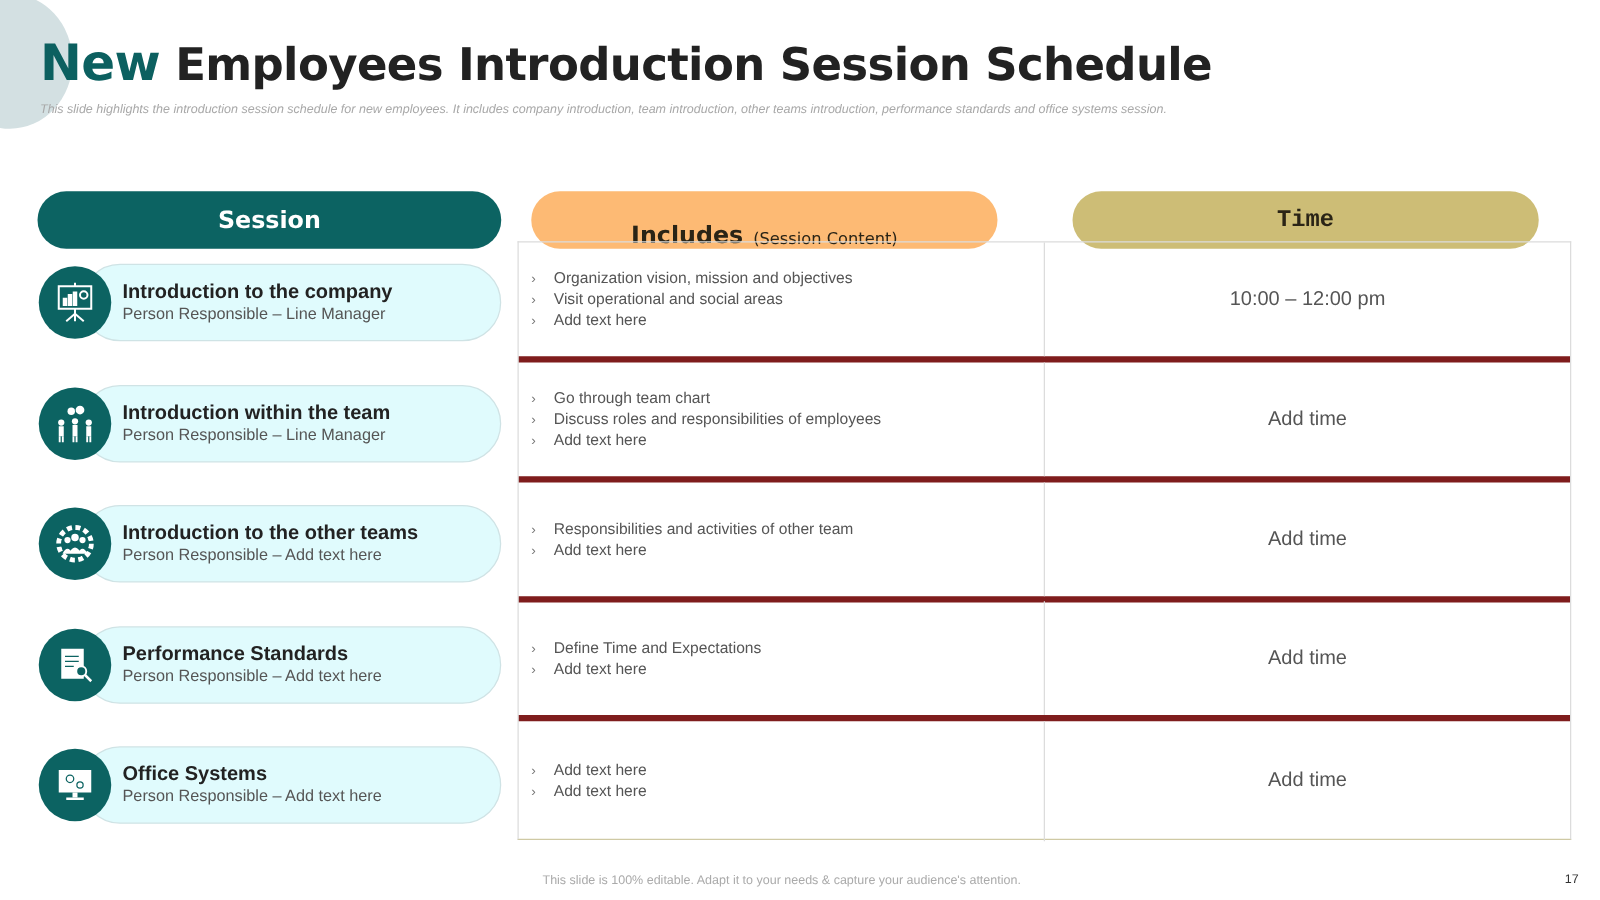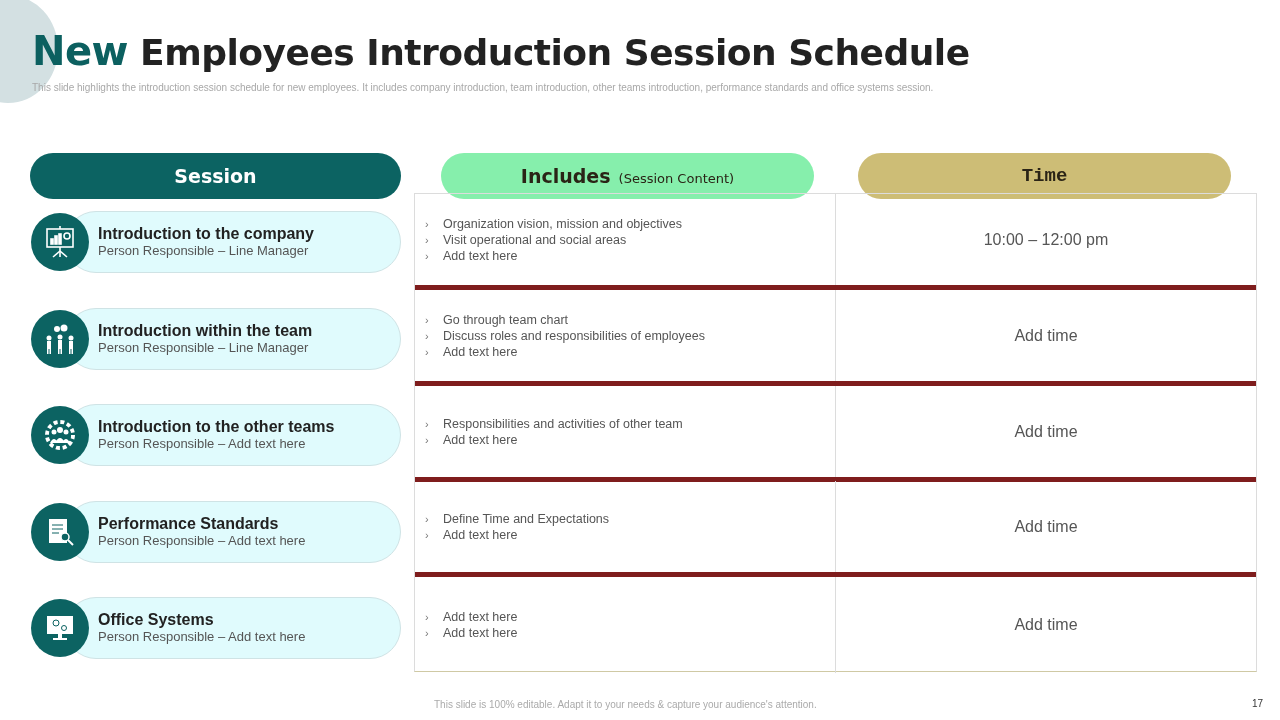--- a/index.html
+++ b/index.html
@@ -12,29 +12,30 @@
     }
     .title {
       position: absolute; left: 32px; top: 28px; white-space: nowrap;
       font-family: "DejaVu Sans", sans-serif; font-weight: bold; font-size: 36px;
       color: #222; letter-spacing: -0.5px;
     }
     .title .accent { color: #0c6060; font-size: 40px; }
     .subtitle {
       position: absolute; left: 32px; top: 82px; font-size: 10px; color: #a8a8a8;
       white-space: nowrap;
+      font-style: italic;
     }
 
     .hdr-pill {
       position: absolute; top: 133px; height: 46px; border-radius: 23px;
       display: flex; align-items: center; justify-content: center;
       font-family: "DejaVu Sans", sans-serif; font-weight: bold; font-size: 19px; margin-top: 20px;
     }
     .hdr-session { left: 30px; width: 371px; background: #0c6362; color: #ffffff; }
-    .hdr-includes { left: 441px; width: 373px; background: #86efac; color: #2a2416; }
+    .hdr-includes { left: 425px; width: 373px; background: #fdba74; color: #2a2416; align-items: flex-end; }
     .hdr-time { left: 858px; width: 373px; background: #cdbd76; color: #2a2416; font-family: Liberation Mono, monospace; }
     .hdr-includes .small { font-weight: normal; font-size: 13px; margin-left: 8px; margin-top: 4px; }
 
     .session-row {
       position: absolute; left: 30px; width: 372px; height: 62px;
     }
     .session-pill {
       position: absolute; left: 35px; top: 0; width: 336px; height: 62px;
       border-radius: 31px; background: #e0fbfd; border: 1px solid #cfe3e5;
     }

